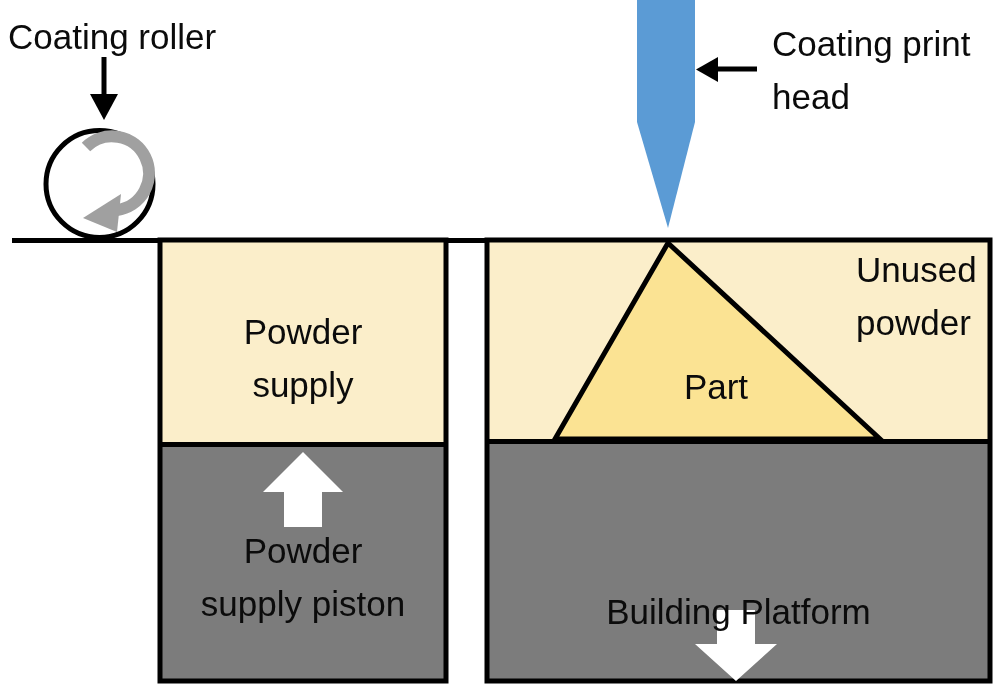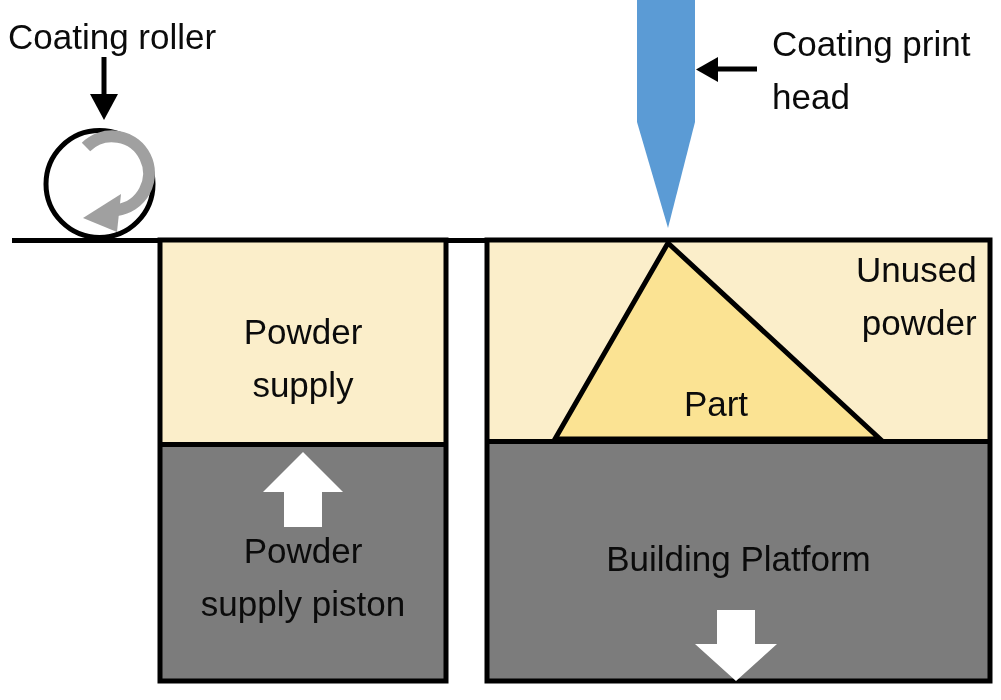--- a/index.html
+++ b/index.html
@@ -66,19 +66,19 @@
 
   <div class="label" style="left:772px; top:17px;">Coating print
 head</div>
 
   <div class="label center" style="left:158px; top:305px; width:290px;">Powder
 supply</div>
 
   <div class="label center" style="left:158px; top:524px; width:290px;">Powder
 supply piston</div>
 
-  <div class="label" style="left:856px; top:243px;text-align:right;">Unused
+  <div class="label" style="left:856px; top:243px;">Unused
 powder</div>
 
-  <div class="label center" style="left:616px; top:377px; width:200px;">Part</div>
+  <div class="label center" style="left:616px; top:360px; width:200px;">Part</div>
 
-  <div class="label center" style="left:487px; top:532px; width:503px;">Building Platform</div>
+  <div class="label center" style="left:487px; top:585px; width:503px;">Building Platform</div>
 </div>
 
 </body></html>

